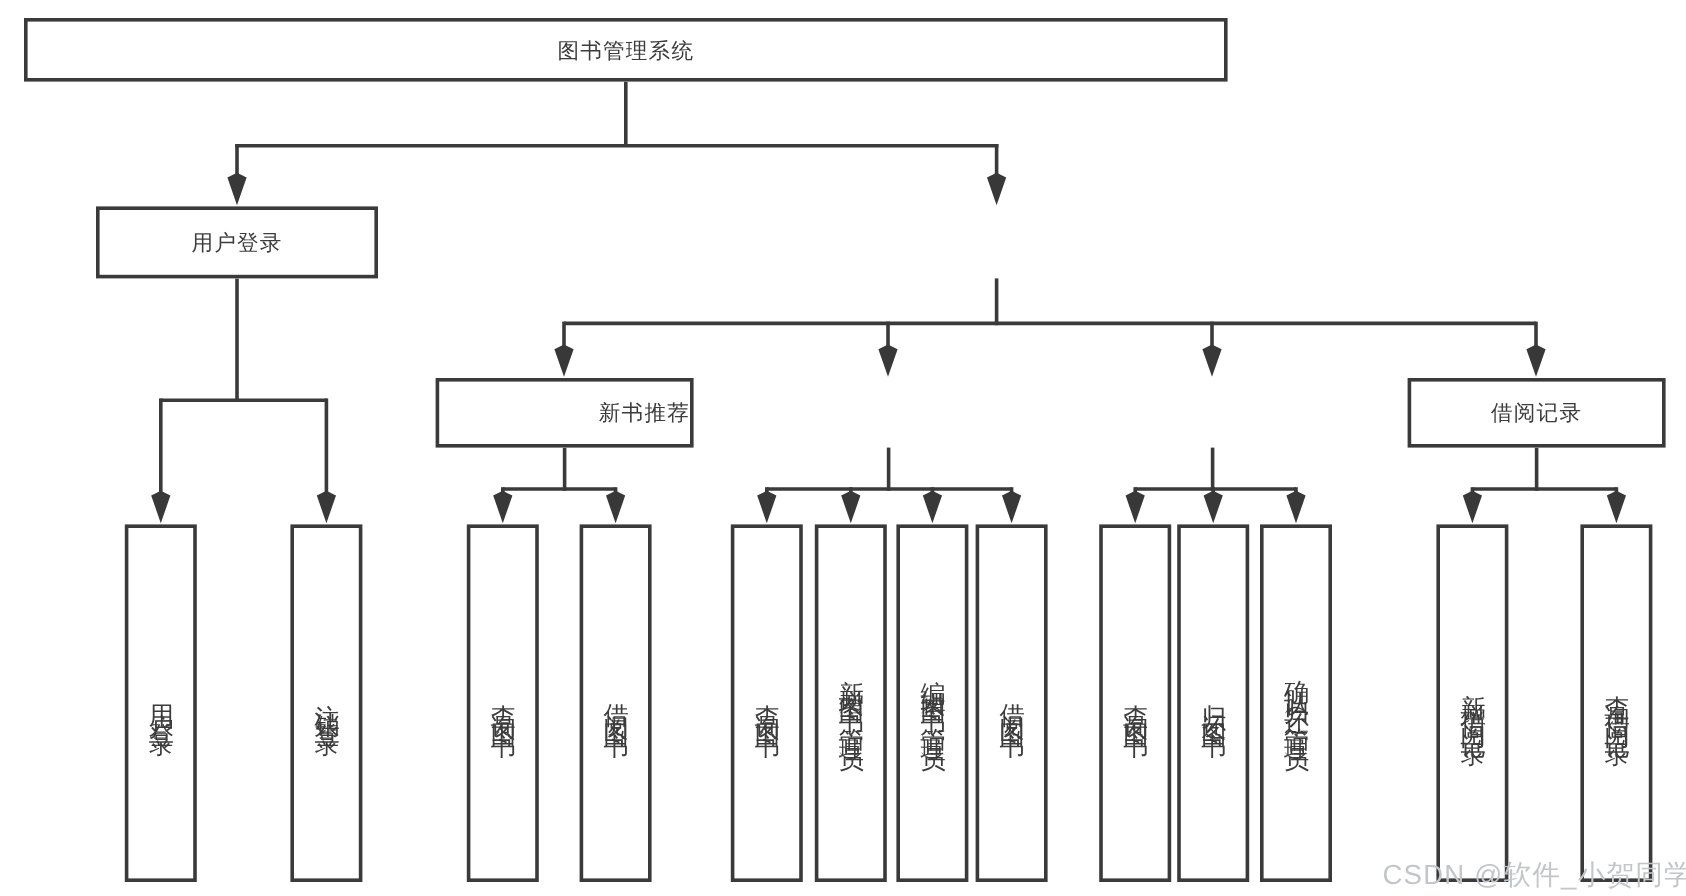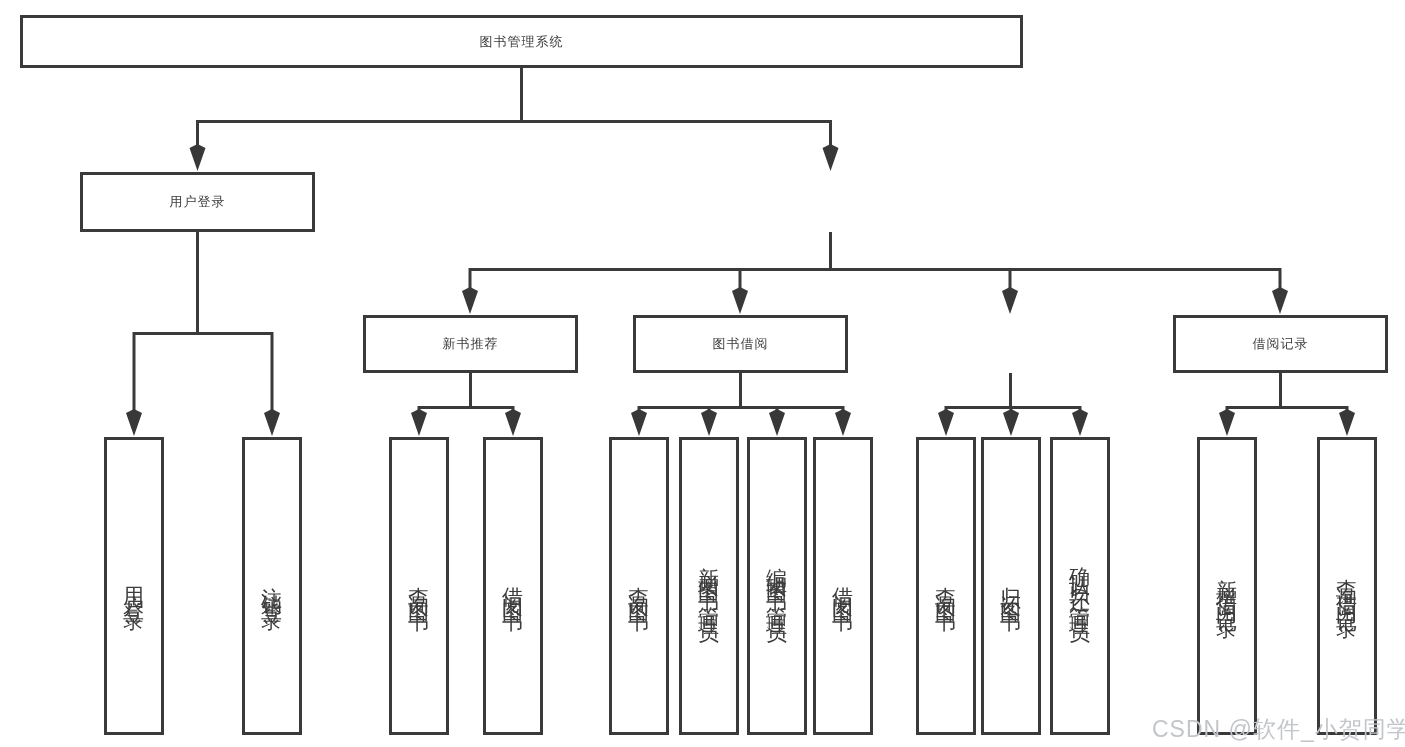--- a/index.html
+++ b/index.html
@@ -23,29 +23,29 @@
     pointer-events: none;
   }
   .node {
     position: absolute;
     box-sizing: border-box;
     border: 3px solid #3a3a3a;
     background: #ffffff;
     display: flex;
     align-items: center;
     justify-content: center;
-    font-size: 13px;
+    font-size: 18px;
     letter-spacing: 1px;
     color: #3c3c3c;
   }
   .node-root   { left: 20px;  top: 15px;  width: 1003px; height: 53px; }
   .node-l2a    { left: 80px;  top: 172px; width: 235px;  height: 60px; }
   .node-l2b    { left: 712px; top: 172px; width: 235px;  height: 60px; }
   .node-l3     { top: 315px; width: 215px; height: 58px; }
-  .node-l3a    { left: 363px; }
+  .node-l3a    { left: 363px; justify-content: flex-end; }
   .node-l3b    { left: 633px; }
   .node-l3c    { left: 903px; }
   .node-l3d    { left: 1173px; }
   .leaf {
     position: absolute;
     top: 437px;
     width: 60px;
     height: 298px;
     box-sizing: border-box;
     border: 3px solid #3a3a3a;
@@ -152,23 +152,20 @@
     <span>图书管理系统</span>
   </div>
 
   <div class="node node-l2a">
     <span>用户登录</span>
   </div>
 
   <div class="node node-l3 node-l3a">
     <span>新书推荐</span>
   </div>
-  <div class="node node-l3 node-l3b">
-    <span>图书借阅</span>
-  </div>
   <div class="node node-l3 node-l3d">
     <span>借阅记录</span>
   </div>
 
   <div class="leaf" style="left:104px">
     <span class="vtext">用户登录</span>
   </div>
   <div class="leaf" style="left:242px">
     <span class="vtext">注销登录</span>
   </div>

